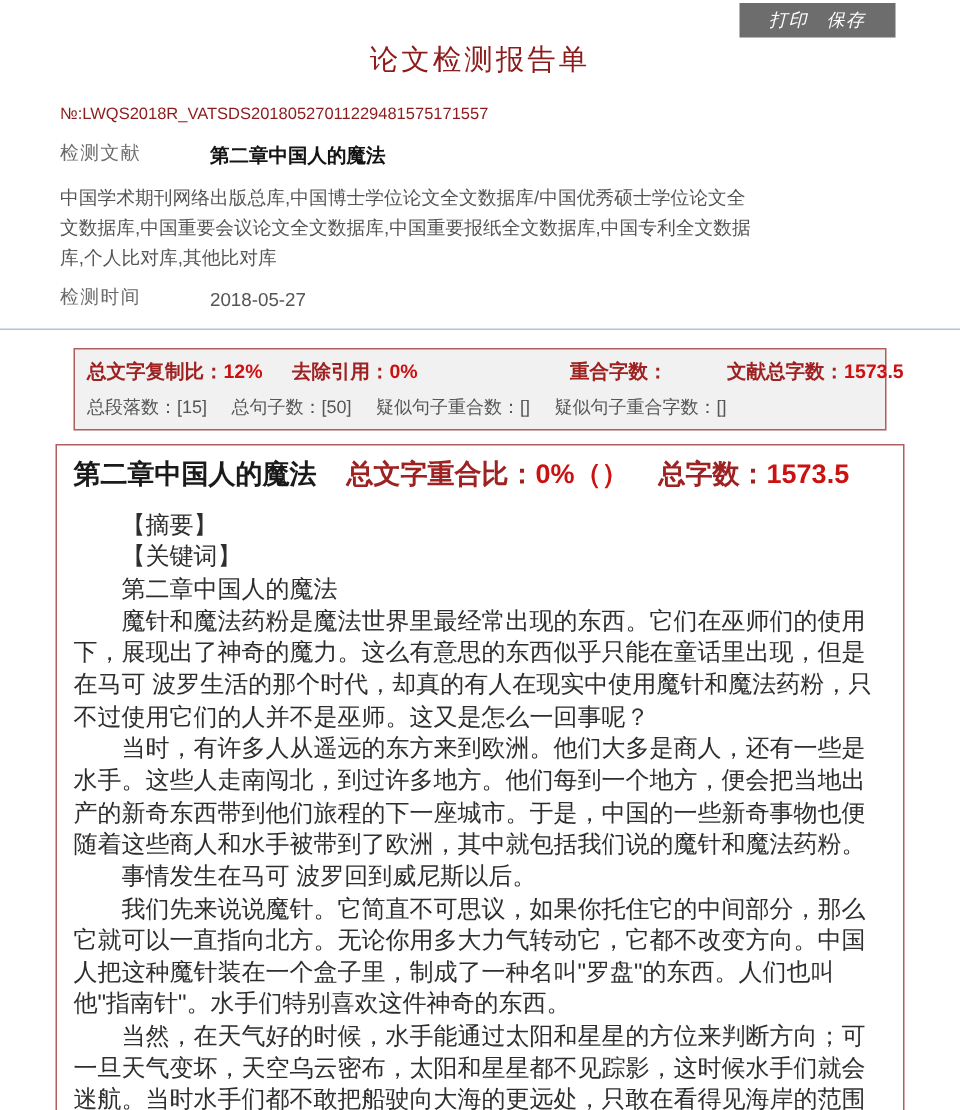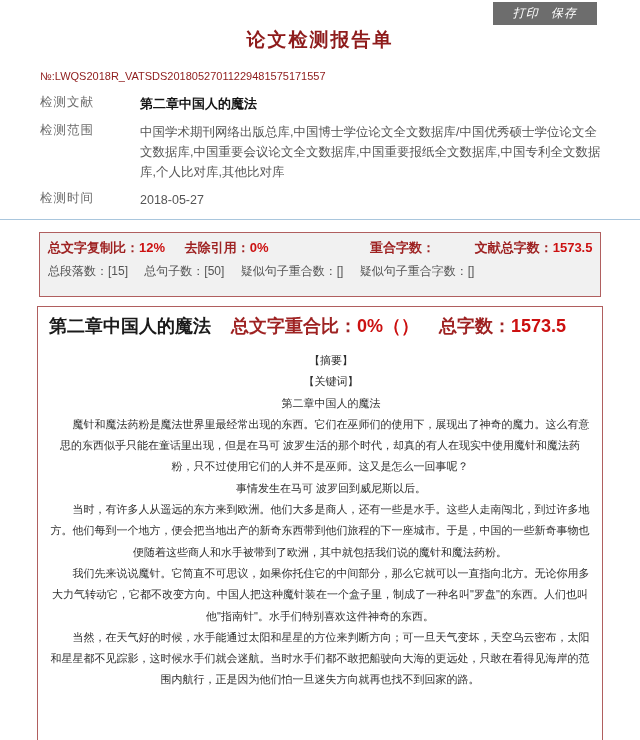--- a/index.html
+++ b/index.html
@@ -12,81 +12,80 @@
   .toolbar{
     position:absolute;top:2px;right:43px;
     background:#6d6d6d;color:#fff;
     font-size:12px;padding:3px 20px;letter-spacing:1px;font-style:italic;
   }
   .toolbar span{cursor:pointer;}
   .toolbar span + span{margin-left:8px;}
   
   .title{
     margin:27px 0 0;text-align:center;
-    font-size:19px;font-weight:bold;color:#8e1b1b;
+    font-size:19px;font-weight:normal;color:#8e1b1b;
     font-family:"Liberation Serif","DejaVu Serif",serif;
     letter-spacing:2px;
   }
   .serial{
     margin:17px 0 0 40px;
     font-size:11px;color:#8e1b1b;
   }
   
   .meta{margin:12px 0 0 40px;font-size:12.5px;}
   .meta-row{display:flex;margin-bottom:8px;}
   .meta-label{flex:none;width:100px;color:#6b6b6b;letter-spacing:1px;}
   .meta-value{width:462px;color:#555;line-height:20px;}
   .meta-value.strong{color:#141414;font-weight:bold;font-size:13px;}
   .divider{border-top:1px solid #a9c6dd;margin-top:9px;}
   
   .stats-box{
-    margin:12px 39px 0;border:1px solid #b05f5f;
-    background:#f1f1f1;padding:6px 8px 16px;
+    margin:12px 49px 0;border:1px solid #b05f5f;
+    background:#f1f1f1;padding:6px 8px 6px;
   }
   .stat b{color:#9e2222;font-weight:bold;font-style:normal;}
   .stat i{font-style:normal;color:#cc1111;font-weight:bold;}
   .stats-line1{font-size:13px;white-space:nowrap;}
   .stats-line1 .s1{margin-right:16px;}
   .stats-line1 .s2{margin-right:98px;}
   .stats-line1 .s3{margin-right:36px;}
   .stats-line2{margin-top:6px;font-size:12px;color:#555;white-space:nowrap;}
   .stats-line2 .pair{margin-right:13px;}
   
   .section-box{
     margin:9px 37px 0;border:1px solid #b05f5f;
     background:#fff;padding:7px 11px;height:520px;overflow:hidden;
   }
   .section-header{font-size:18px;white-space:nowrap;}
   .sec-title{font-weight:bold;color:#1a1a1a;margin-right:15px;}
   .section-header .stat{margin-right:15px;}
   .content{margin-top:12px;}
   .content p{
     margin:0;text-indent:2em;
-    font-size:11px;line-height:21.3px;color:#2e2e2e;text-align:center;
+    font-size:16px;line-height:21.3px;color:#2e2e2e;
   }
 </style>
 </head>
 <body>
 
 <div class="toolbar">
   <span>打印</span>
   <span>保存</span>
 </div>
 
 <div class="title">论文检测报告单</div>
 
 <div class="serial">№:LWQS2018R_VATSDS20180527011229481575171557</div>
 
 <div class="meta">
   <div class="meta-row">
     <div class="meta-label">检测文献</div>
     <div class="meta-value strong">第二章中国人的魔法</div>
   </div>
   <div class="meta-row">
-    <div class="meta-label">检测范围</div>
     <div class="meta-value">中国学术期刊网络出版总库,中国博士学位论文全文数据库/中国优秀硕士学位论文全文数据库,中国重要会议论文全文数据库,中国重要报纸全文数据库,中国专利全文数据库,个人比对库,其他比对库</div>
   </div>
   <div class="meta-row">
     <div class="meta-label">检测时间</div>
     <div class="meta-value">2018-05-27</div>
   </div>
 </div>
 
 <div class="divider"></div>
 
@@ -109,19 +108,19 @@
   <div class="section-header">
     <span class="sec-title">第二章中国人的魔法</span>
     <span class="stat"><b>总文字重合比：</b><i>0%（）</i></span>
     <span class="stat"><b>总字数：</b><i>1573.5</i></span>
   </div>
   <div class="content">
     <p>【摘要】</p>
     <p>【关键词】</p>
     <p>第二章中国人的魔法</p>
     <p>魔针和魔法药粉是魔法世界里最经常出现的东西。它们在巫师们的使用下，展现出了神奇的魔力。这么有意思的东西似乎只能在童话里出现，但是在马可 波罗生活的那个时代，却真的有人在现实中使用魔针和魔法药粉，只不过使用它们的人并不是巫师。这又是怎么一回事呢？</p>
+    <p>当时，有许多人从遥远的东方来到欧洲。他们大多是商人，还有一些是水手。这些人走南闯北，到过许多地方。他们每到一个地方，便会把当地出产的新奇东西带到他们旅程的下一座城市。于是，中国的一些新奇事物也便随着这些商人和水手被带到了欧洲，其中就包括我们说的魔针和魔法药粉。</p>
     <p>事情发生在马可 波罗回到威尼斯以后。</p>
-    <p>当时，有许多人从遥远的东方来到欧洲。他们大多是商人，还有一些是水手。这些人走南闯北，到过许多地方。他们每到一个地方，便会把当地出产的新奇东西带到他们旅程的下一座城市。于是，中国的一些新奇事物也便随着这些商人和水手被带到了欧洲，其中就包括我们说的魔针和魔法药粉。</p>
     <p>我们先来说说魔针。它简直不可思议，如果你托住它的中间部分，那么它就可以一直指向北方。无论你用多大力气转动它，它都不改变方向。中国人把这种魔针装在一个盒子里，制成了一种名叫"罗盘"的东西。人们也叫他"指南针"。水手们特别喜欢这件神奇的东西。</p>
     <p>当然，在天气好的时候，水手能通过太阳和星星的方位来判断方向；可一旦天气变坏，天空乌云密布，太阳和星星都不见踪影，这时候水手们就会迷航。当时水手们都不敢把船驶向大海的更远处，只敢在看得见海岸的范围内航行，正是因为他们怕一旦迷失方向就再也找不到回家的路。</p>
 
   </div>
 </div>
 
 </body></html>

